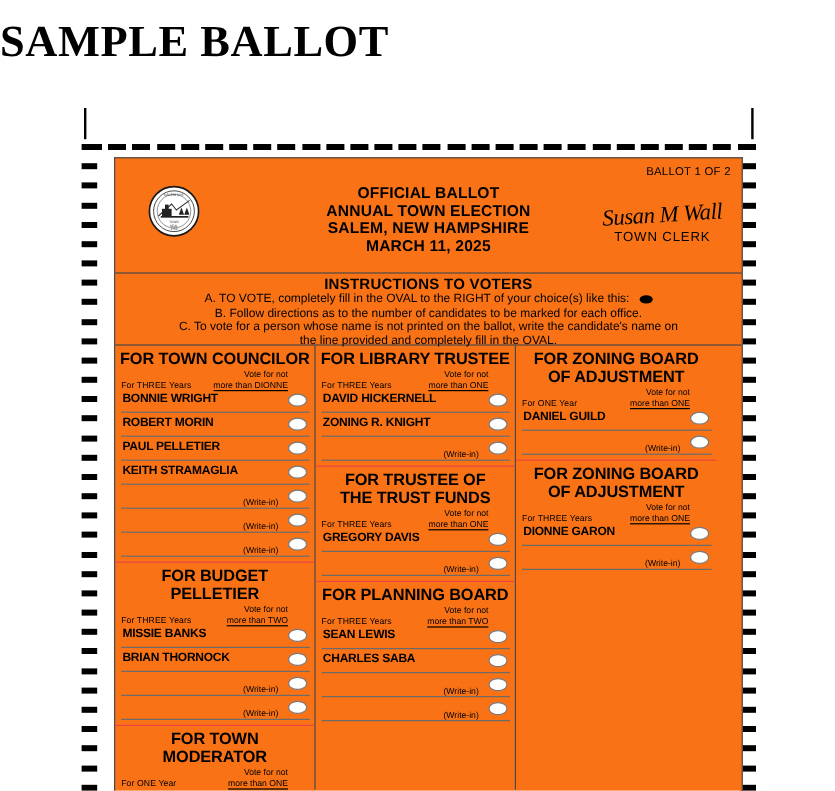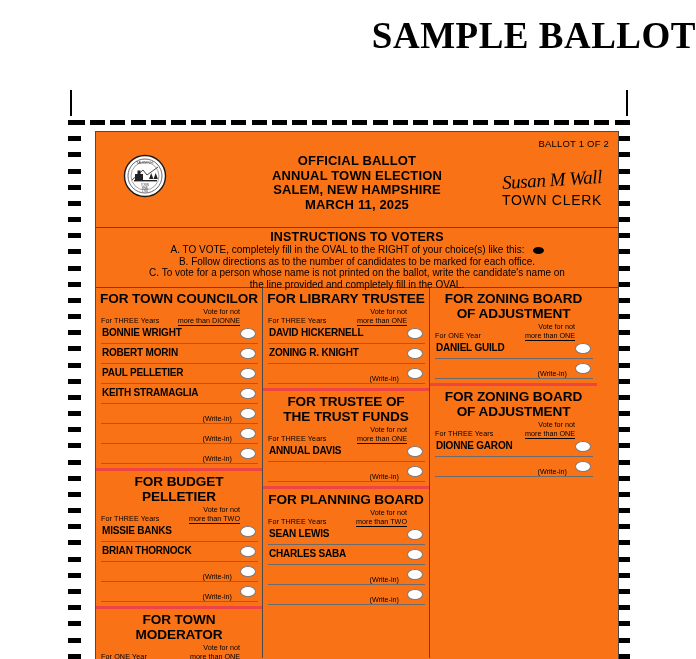--- a/index.html
+++ b/index.html
@@ -11,21 +11,21 @@
     width: 696px;
     height: 659px;
     overflow: hidden;
     font-family: "Liberation Sans", sans-serif;
     color: #000;
     position: relative;
   }
 
   
   .sample-title {
-    text-align: right;
+    text-align: left;
     font-family: "Liberation Serif", serif;
     font-weight: bold;
     font-size: 37px;
     letter-spacing: 0.5px;
     margin: 0;
     padding-top: 17px;
     line-height: 1;
   }
 
   
@@ -138,21 +138,21 @@
   .signature {
     font-family: "Liberation Serif", serif;
     font-style: italic;
     font-size: 19px;
     line-height: 20px;
     letter-spacing: -0.4px;
     transform: rotate(-3.5deg);
     white-space: nowrap;
   }
   .clerk-label {
-    font-size: 14px;
+    font-size: 11px;
     letter-spacing: 0.7px;
     margin-top: 2px;
   }
 
   
   .instructions {
     position: relative;
     height: 60px;
     border-bottom: 1px solid #4a4a4a;
     box-sizing: border-box;
@@ -189,21 +189,21 @@
   }
   .col {
     width: 167px;
     box-sizing: border-box;
     border-right: 1px solid #4a4a4a;
   }
   .col:last-child { border-right: none; }
 
   
   .contest {
-    border-bottom: 3px solid #ef4444;
+    border-bottom: 1px solid #ef4444;
     box-sizing: border-box;
     padding: 0;
   }
   .contest.no-rule { border-bottom: none; }
   .contest-title {
     text-align: center;
     font-weight: bold;
     font-size: 13.6px;
     line-height: 15px;
     letter-spacing: -0.1px;
@@ -523,21 +523,21 @@
             </div>
           </div>
           <div class="contest">
             <div class="contest-title">FOR TRUSTEE OF<div>THE TRUST FUNDS</div></div>
             <div class="contest-meta">
               <div class="term">For THREE Years</div>
               <div class="votefor"><div>Vote for not</div><div class="v2">more than ONE</div></div>
             </div>
             <div class="choices">
               <div class="choice">
-                <span class="name">ANNUAL DAVIS</span>
+                <span class="name">GREGORY DAVIS</span>
                 <span class="oval"></span>
               </div>
               <div class="choice">
                 <span class="writein-label">(Write-in)</span>
                 <span class="oval"></span>
               </div>
             </div>
           </div>
           <div class="contest no-rule">
             <div class="contest-title">FOR PLANNING BOARD</div>

